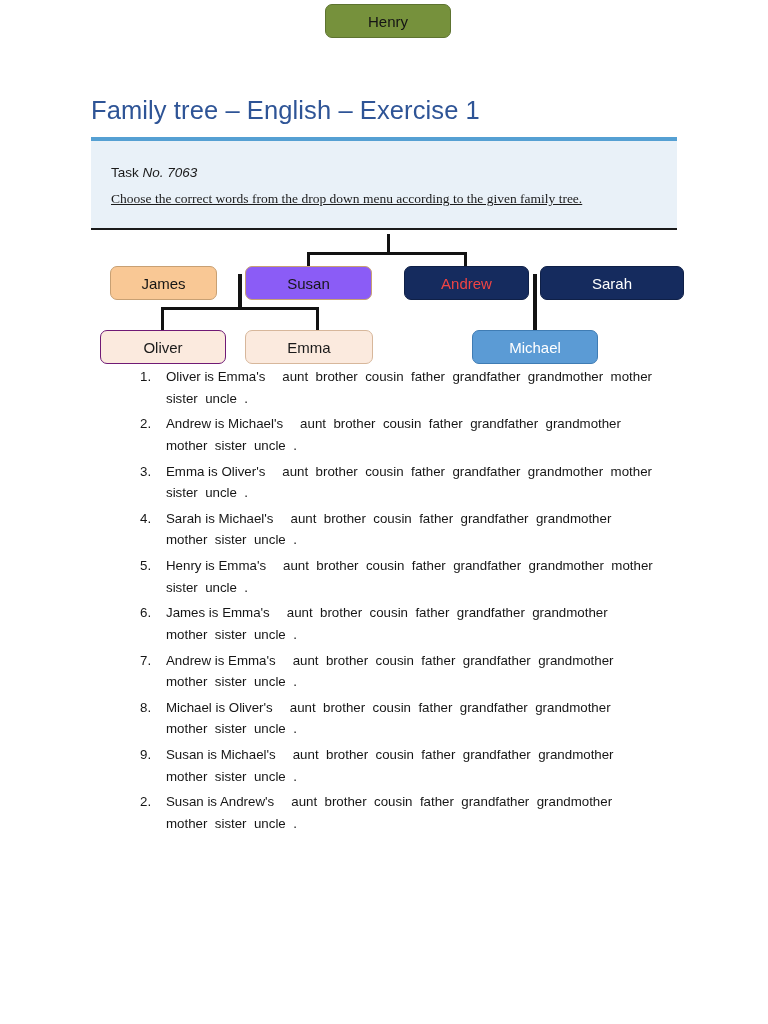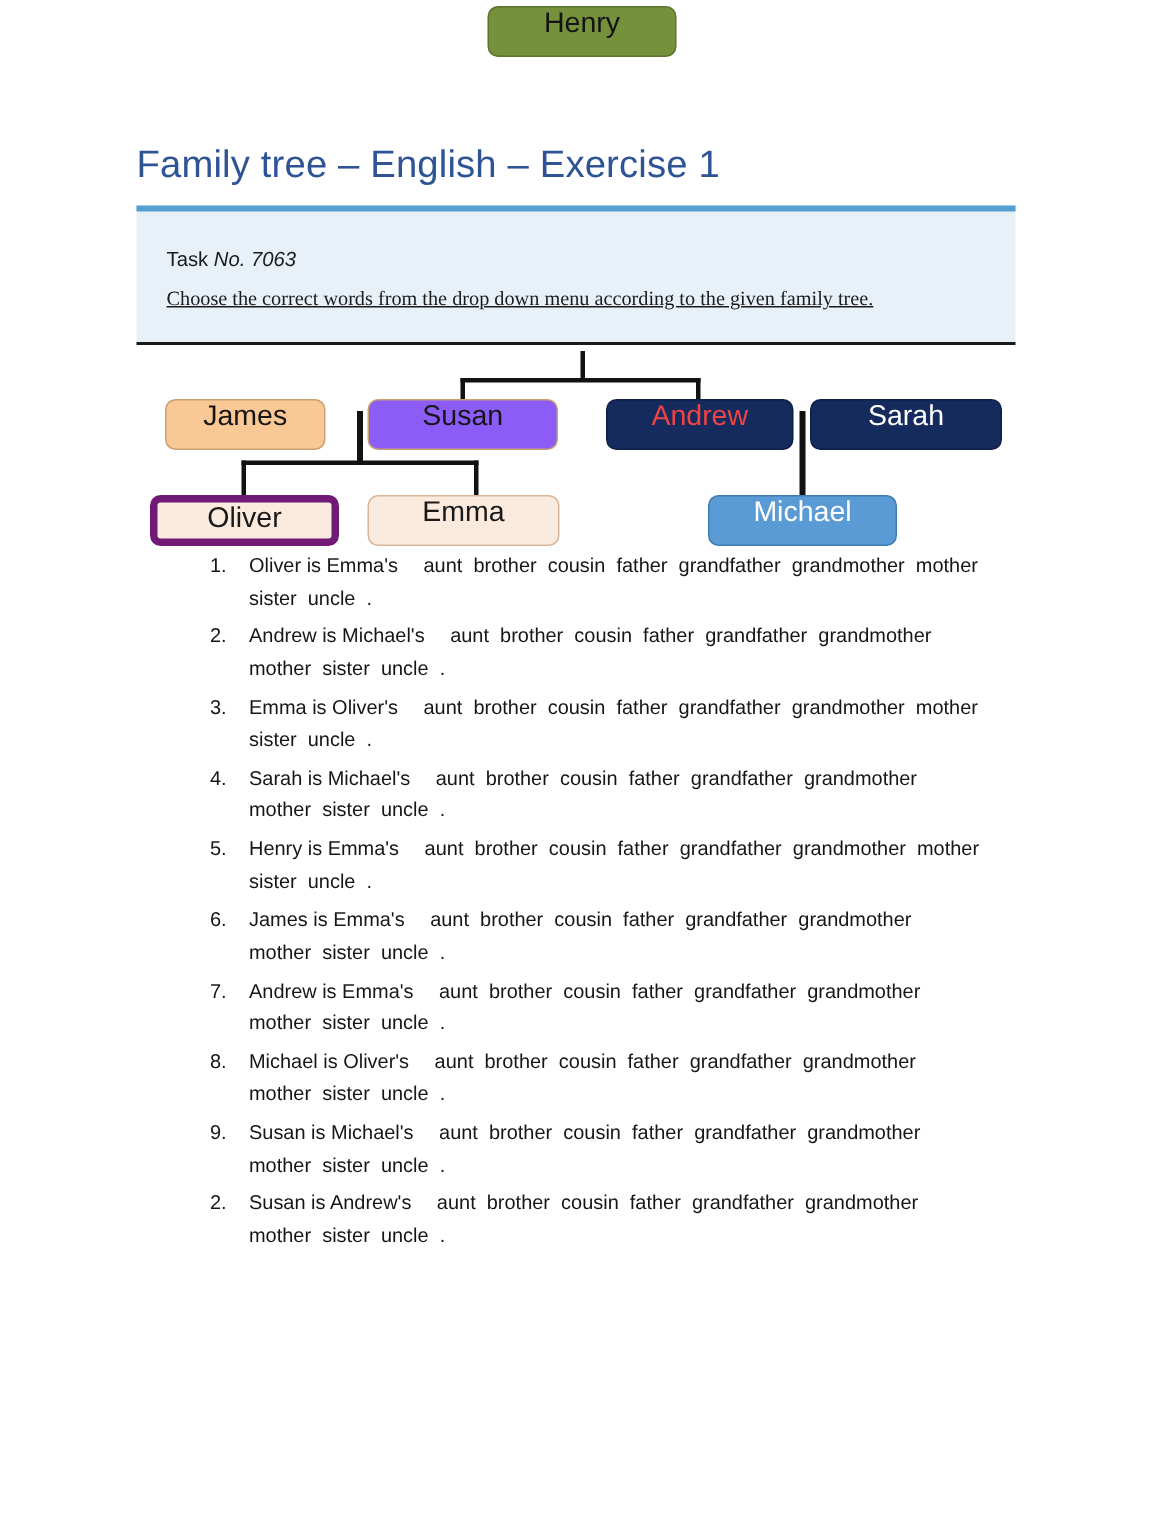--- a/index.html
+++ b/index.html
@@ -71,23 +71,23 @@
     left: 0;
     top: 196px;
     width: 768px;
     height: 176px;
   }
   .node {
     position: absolute;
     box-sizing: border-box;
     border-radius: 7px;
     display: flex;
-    align-items: flex-start;
+    align-items: center;
     justify-content: center;
-    font-size: 19px;
+    font-size: 15px;
     height: 34px;
     z-index: 2;
   }
   .node-henry {
     left: 325px; top: 4px; width: 126px;
     background: #76913c;
     border: 1px solid #5d7330;
     color: #141414;
   }
   .node-james {
@@ -102,29 +102,29 @@
     border: 1px solid #c8a073;
     color: #161616;
   }
   .node-andrew {
     left: 404px; top: 266px; width: 125px;
     background: #152b5e;
     border: 1px solid #0f2047;
     color: #ef4444;
   }
   .node-sarah {
-    left: 540px; top: 266px; width: 128px;
+    left: 540px; top: 266px; width: 144px;
     background: #152b5e;
     border: 1px solid #0f2047;
     color: #ffffff;
   }
   .node-oliver {
     left: 100px; top: 330px; width: 126px;
     background: #fbeade;
-    border: 5px solid #701a75;
+    border: 1px solid #701a75;
     color: #1a1a1a;
   }
   .node-emma {
     left: 245px; top: 330px; width: 128px;
     background: #fbeade;
     border: 1px solid #d7b79b;
     color: #1a1a1a;
   }
   .node-michael {
     left: 472px; top: 330px; width: 126px;

